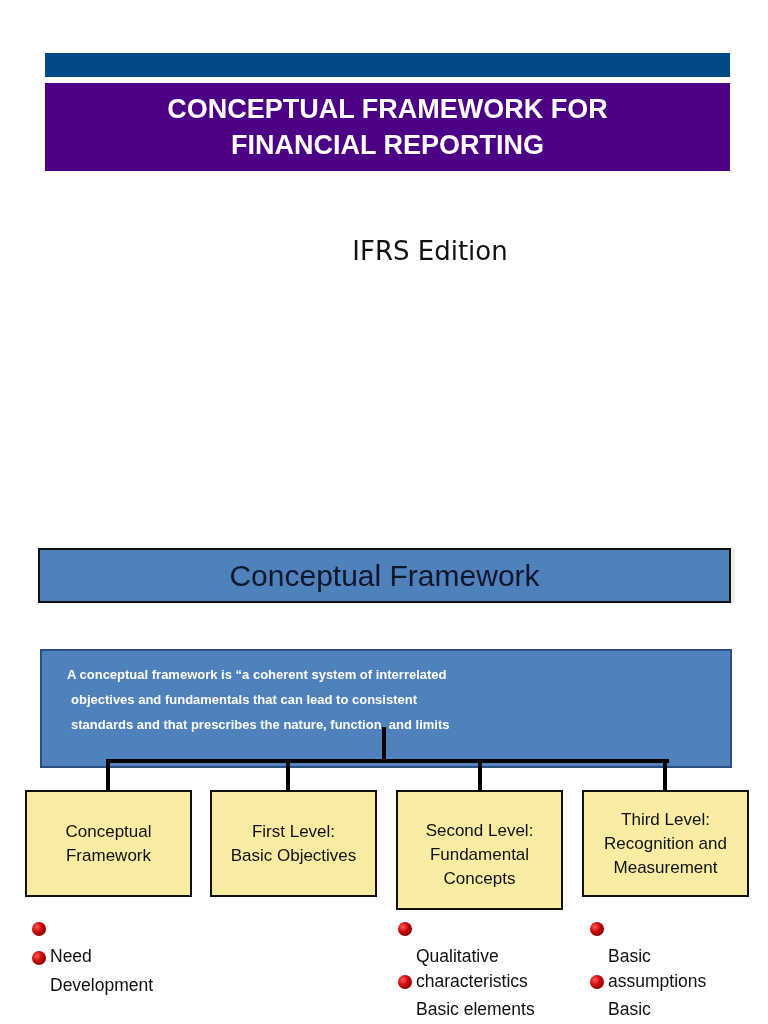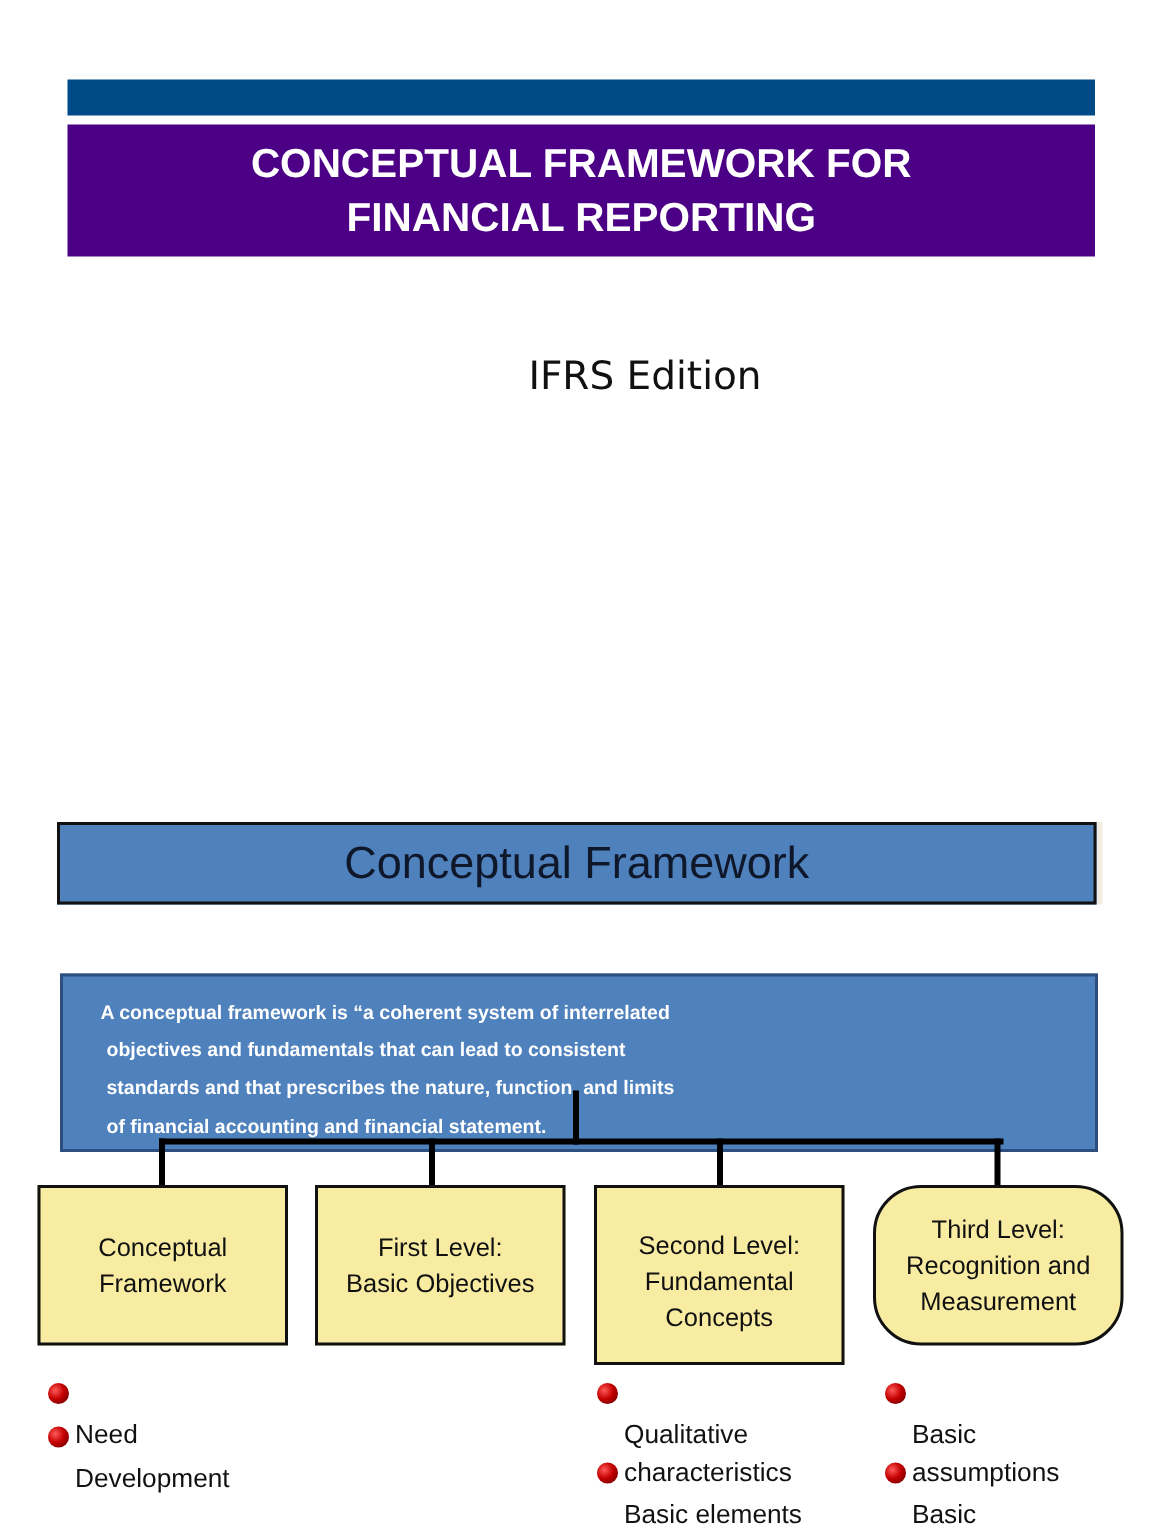--- a/index.html
+++ b/index.html
@@ -60,21 +60,20 @@
 <div class="abs subtitle">IFRS Edition</div>
 
 <div class="abs cf-title">
   <span>Conceptual Framework</span>
 </div>
 
 <div class="abs cf-def">
   <div class="line" style="left:25px; top:11px;">A conceptual framework is “a coherent system of interrelated</div>
   <div class="line" style="left:29px; top:36px;">objectives and fundamentals that can lead to consistent</div>
   <div class="line" style="left:29px; top:61px;">standards and that prescribes the nature, function, and limits</div>
-  <div class="line" style="left:29px; top:87px;">of financial accounting and financial statement.</div>
 </div>
 
 <div class="conn" style="left:382px; top:727px; width:4px; height:36px;"></div>
 <div class="conn" style="left:106px; top:759px; width:563px; height:4px;"></div>
 <div class="conn" style="left:106px; top:759px; width:4px; height:32px;"></div>
 <div class="conn" style="left:286px; top:759px; width:4px; height:32px;"></div>
 <div class="conn" style="left:478px; top:759px; width:4px; height:32px;"></div>
 <div class="conn" style="left:663px; top:759px; width:4px; height:32px;"></div>
 
 <div class="abs level-box" style="left:25px;">
@@ -89,21 +88,21 @@
     <span>Basic Objectives</span>
   </div>
 </div>
 <div class="abs level-box" style="left:396px; align-items:flex-start; padding-top:13px;">
   <div class="inner" style="margin-top:14px;">
     <span>Second Level:</span>
     <span>Fundamental</span>
     <span>Concepts</span>
   </div>
 </div>
-<div class="abs level-box" style="left:582px;border-radius:32px;">
+<div class="abs level-box" style="left:582px;">
   <div class="inner">
     <span>Third Level:</span>
     <span>Recognition and</span>
     <span>Measurement</span>
   </div>
 </div>
 
 <div class="bullets">
   <div class="bullet-dot" style="left:32px; top:922px;"></div>
   <div class="bullet-item" style="left:50px; top:917px;">Need</div>

